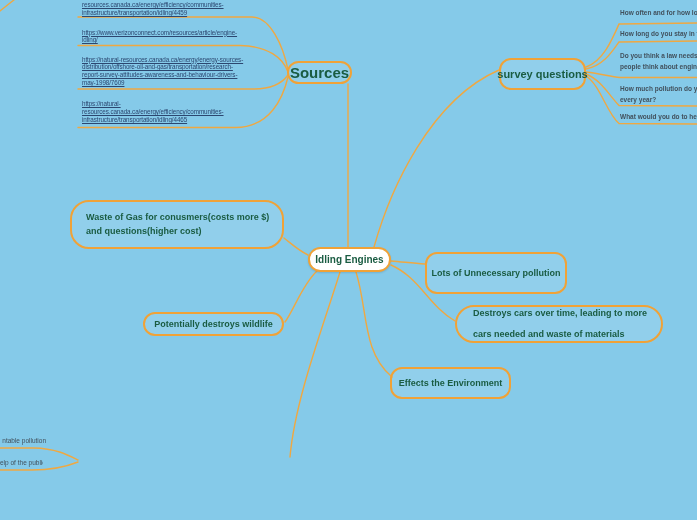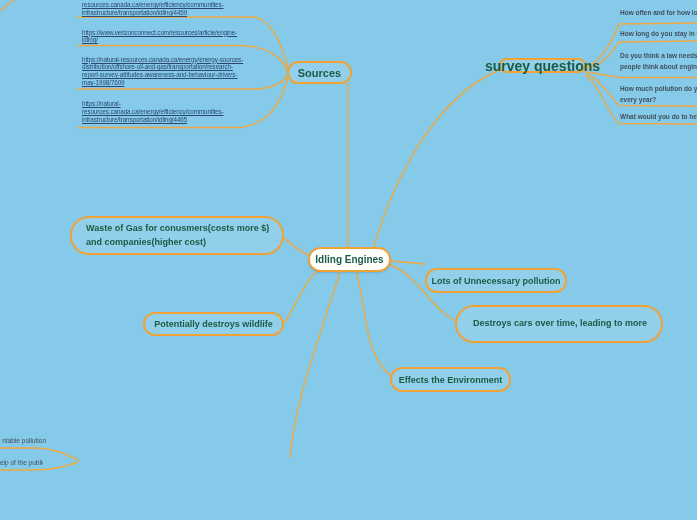--- a/index.html
+++ b/index.html
@@ -137,50 +137,51 @@
     <span class="qline">people think about engine id</span>
   </div>
   <div class="question-item" style="top:84px;">
     <span class="qline">How much pollution do you t</span>
     <span class="qline">every year?</span>
   </div>
   <div class="question-item" style="top:112px;">
     <span class="qline">What would you do to help lo</span>
   </div>
 
-  <div class="node center single" style="left:287px;top:61px;width:65px;height:23px;border-radius:12px;font-size:11px;">
+  <div class="node center single" style="left:287px;top:61px;width:65px;height:23px;border-radius:12px;font-size:15px;">
     <span>Sources</span>
   </div>
 
-  <div class="node center single" style="left:499px;top:58px;width:87px;height:15px;border-radius:12px;font-size:14px;">
+  <div class="node center single" style="left:499px;top:58px;width:87px;height:32px;border-radius:12px;font-size:11px;">
     <span>survey questions</span>
   </div>
 
-  <div class="node" style="left:70px;top:216px;width:214px;height:39px;border-radius:19px;padding-left:14px;">
+  <div class="node" style="left:70px;top:200px;width:214px;height:49px;border-radius:19px;padding-left:14px;">
     <span class="nline">Waste of Gas for conusmers(costs more $)</span>
-    <span class="nline">and companies(higher cost)</span>
+    <span class="nline">and questions(higher cost)</span>
   </div>
 
   <div class="node root center" style="left:308px;top:247px;width:83px;height:25px;border-radius:13px;font-size:10px;">
     <span>Idling Engines</span>
   </div>
 
-  <div class="node center single" style="left:425px;top:252px;width:142px;height:25px;border-radius:12px;margin-top:16px;">
+  <div class="node center single" style="left:425px;top:252px;width:142px;height:42px;border-radius:12px;">
     <span>Lots of Unnecessary pollution</span>
   </div>
 
   <div class="node center single" style="left:143px;top:312px;width:141px;height:24px;border-radius:12px;text-align:right;">
     <span>Potentially destroys wildlife</span>
   </div>
 
   <div class="node" style="left:455px;top:305px;width:208px;height:38px;border-radius:19px;padding-left:16px;gap:8px;">
     <span class="nline">Destroys cars over time, leading to more</span>
+    <span class="nline">cars needed and waste of materials</span>
   </div>
 
-  <div class="node center single" style="left:390px;top:367px;width:121px;height:25px;border-radius:12px;">
+  <div class="node center single" style="left:390px;top:367px;width:121px;height:32px;border-radius:12px;">
     <span>Effects the Environment</span>
   </div>
 
 
   <div class="left-item" style="left:0;top:437px;width:46px;">
     <span>ntable pollution</span>
   </div>
   <div class="left-item" style="left:0;top:459px;width:43px;">
     <span>elp of the public</span>
   </div>

